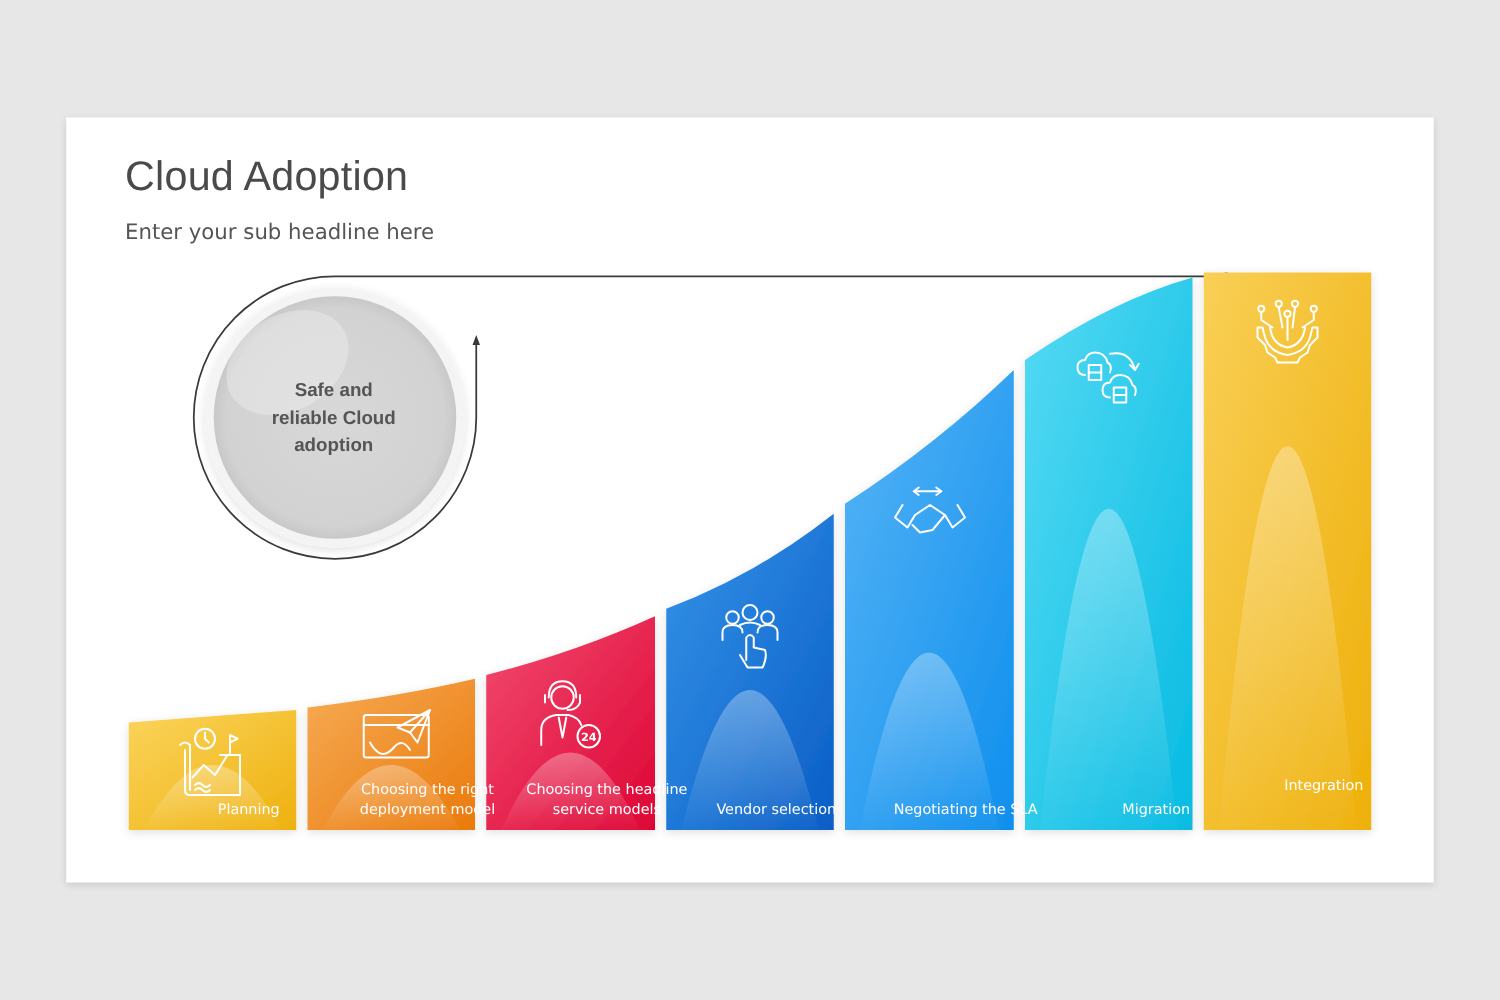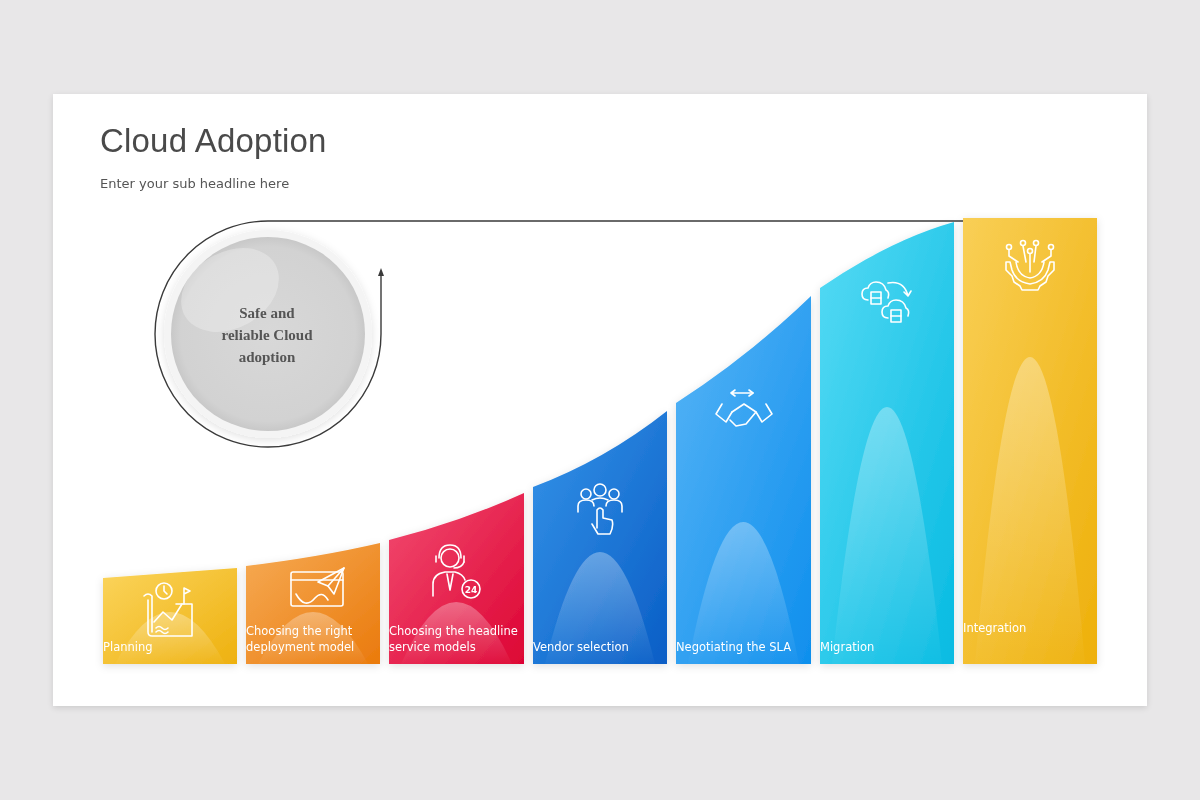--- a/index.html
+++ b/index.html
@@ -1,22 +1,22 @@
 <!DOCTYPE html>
 <html><head>
 <meta charset="utf-8">
 <style>
   html,body{margin:0;padding:0;}
   body{width:1200px;height:800px;background:#e8e7e8;position:relative;overflow:hidden;font-family:"Liberation Sans",sans-serif;}
   .slide{position:absolute;left:53px;top:94px;width:1094px;height:612px;background:#ffffff;box-shadow:0 2px 6px rgba(0,0,0,0.12);}
   .title{position:absolute;left:47px;top:28px;font-size:33px;color:#4a4a4a;font-family:"Liberation Sans",sans-serif;font-weight:normal;letter-spacing:0.2px;}
-  .subtitle{position:absolute;left:47px;top:82px;font-size:13px;color:#555;font-family:"DejaVu Sans",sans-serif;}
+  .subtitle{position:absolute;left:47px;top:82px;font-size:17px;color:#555;font-family:"DejaVu Sans",sans-serif;}
   svg.main{position:absolute;left:0;top:0;}
-  .label{position:absolute;color:#fff;font-family:"DejaVu Sans",sans-serif;font-size:11.5px;line-height:16px;}
-  .circle-text{position:absolute;left:154px;top:302px;width:226px;text-align:center;font-family:Liberation Serif, serif;font-weight:bold;font-size:15px;line-height:22px;color:#555;}
+  .label{position:absolute;color:#fff;font-family:"DejaVu Sans",sans-serif;font-size:11.5px;text-align:center;line-height:16px;padding-left:29px;}
+  .circle-text{position:absolute;left:154px;top:302px;width:226px;text-align:center;font-family:Liberation Sans, sans-serif;font-weight:bold;font-size:15px;line-height:22px;color:#555;}
 </style>
 </head>
 <body>
 
 <div class="slide">
   <div class="title">Cloud Adoption</div>
   <div class="subtitle">Enter your sub headline here</div>
 </div>
 
 <svg class="main" width="1200" height="800" viewBox="0 0 1200 800">

